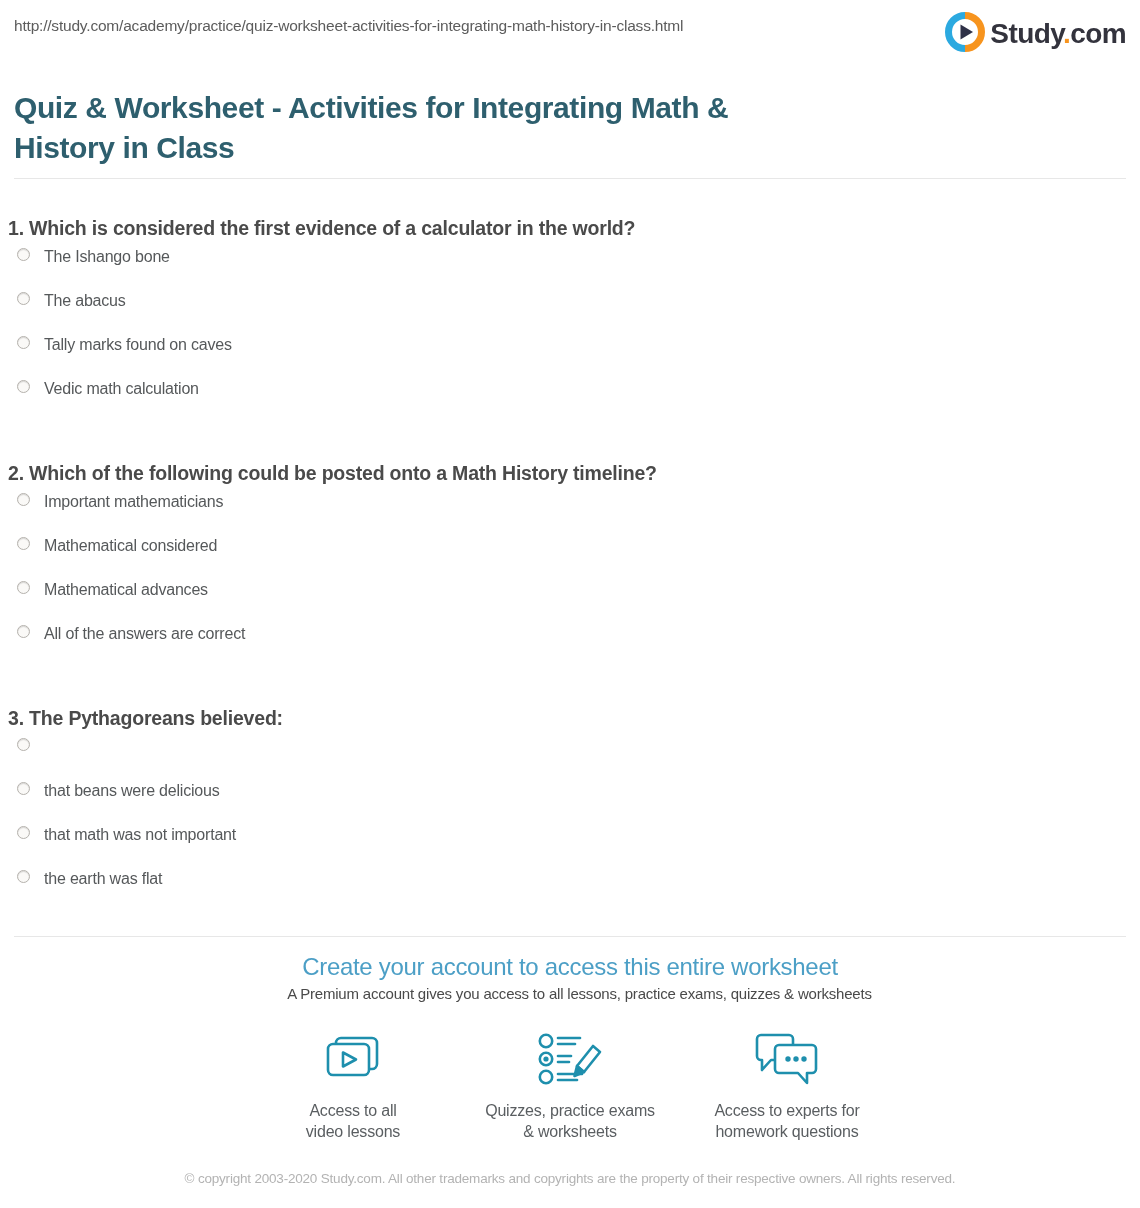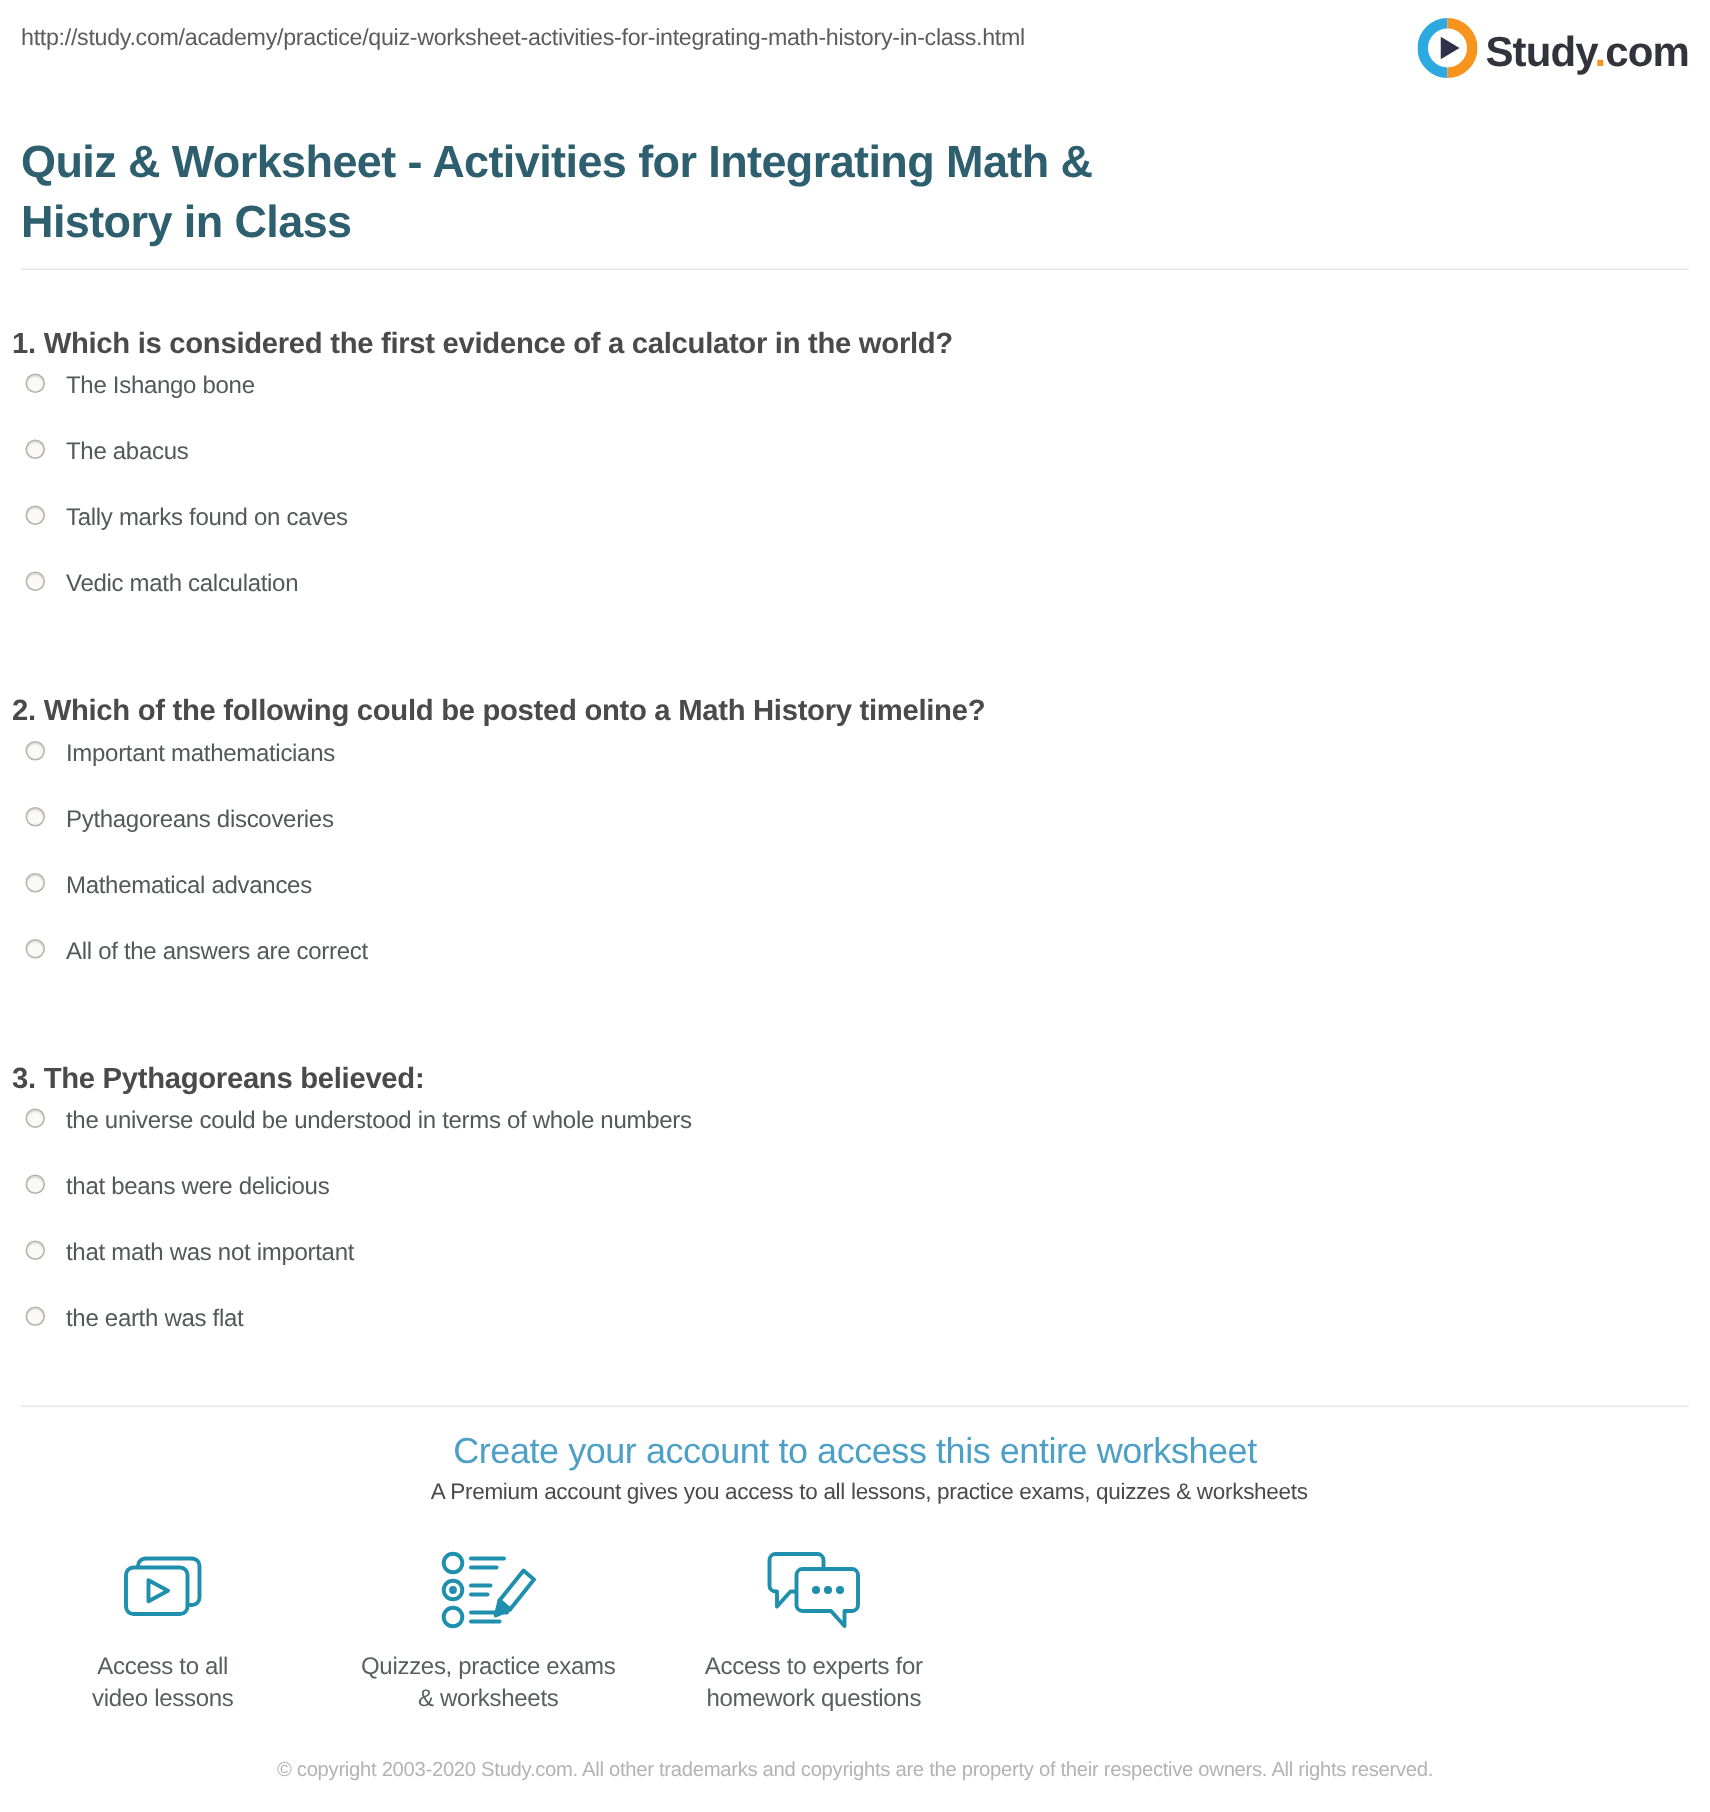--- a/index.html
+++ b/index.html
@@ -93,21 +93,21 @@
     display: inline-block;
   }
   .cta-sub {
     margin-top: 4px;
     font-size: 15px;
     color: #4a4a4a;
     margin-left: 19px;
   }
   .features {
     display: flex;
-    justify-content: flex-start;
+    justify-content: center;
     margin-top: 26px;
   }
   .feature { width: 217px; text-align: center; }
   .feature-icon {
     height: 64px;
     display: flex;
     align-items: center;
     justify-content: center;
   }
   .feature-label {
@@ -174,37 +174,36 @@
   </div>
 
   <h2 class="q-heading"><span>2.</span> <span>Which of the following could be posted onto a Math History timeline?</span></h2>
   <div class="q-options">
     <div class="opt">
       <span class="radio"></span>
       <span class="opt-label">Important mathematicians</span>
     </div>
     <div class="opt">
       <span class="radio"></span>
-      <span class="opt-label">Pythagoreans discoveries</span>
+      <span class="opt-label">Mathematical considered</span>
     </div>
     <div class="opt">
       <span class="radio"></span>
       <span class="opt-label">Mathematical advances</span>
     </div>
     <div class="opt">
       <span class="radio"></span>
       <span class="opt-label">All of the answers are correct</span>
     </div>
   </div>
 
   <h2 class="q-heading"><span>3.</span> <span>The Pythagoreans believed:</span></h2>
   <div class="q-options">
     <div class="opt">
       <span class="radio"></span>
-      <span class="opt-label">the universe could be understood in terms of whole numbers</span>
     </div>
     <div class="opt">
       <span class="radio"></span>
       <span class="opt-label">that beans were delicious</span>
     </div>
     <div class="opt">
       <span class="radio"></span>
       <span class="opt-label">that math was not important</span>
     </div>
     <div class="opt">

